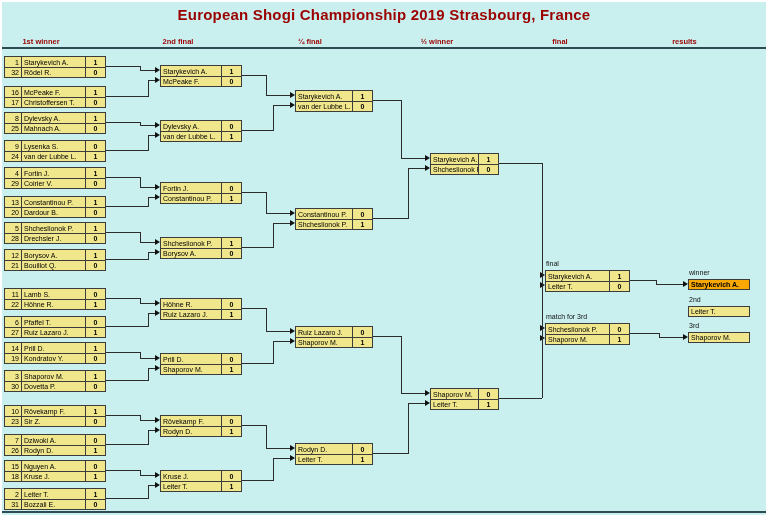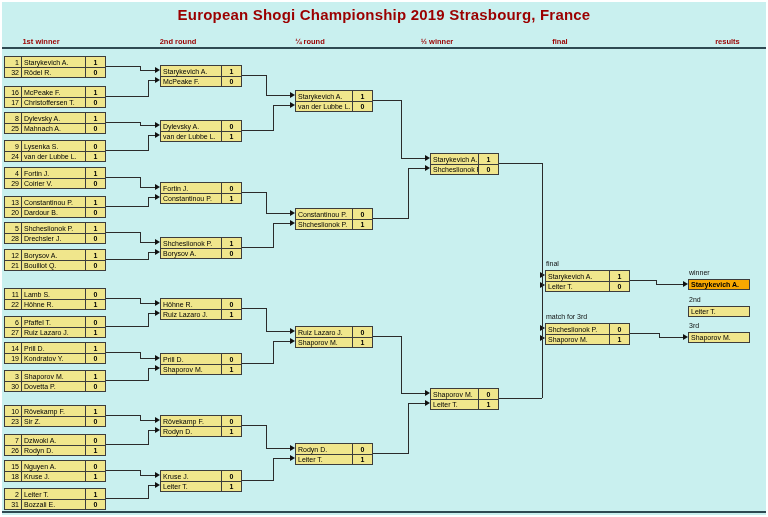--- a/index.html
+++ b/index.html
@@ -40,25 +40,25 @@
 </style>
 </head>
 <body>
 
 <div id="canvas"></div>
 <div id="title">European Shogi Championship 2019 Strasbourg, France</div>
 <div id="bracket">
     <div class="sep" style="top: 47px;"></div>
     <div class="sep" style="top: 511px;"></div>
     <div class="colhead" style="left: 41px;">1st winner</div>
-    <div class="colhead" style="left: 178px;">2nd round</div>
-    <div class="colhead" style="left: 310px;">¼ round</div>
+    <div class="colhead" style="left: 178px;">2nd final</div>
+    <div class="colhead" style="left: 310px;">¼ final</div>
     <div class="colhead" style="left: 437px;">½ winner</div>
     <div class="colhead" style="left: 560px;">final</div>
-    <div class="colhead" style="left: 723px; padding-left: 9px;">results</div>
+    <div class="colhead" style="left: 680px; padding-left: 9px;">results</div>
     <div class="match" style="left: 4px; top: 56px; width: 102px;">
       <div class="prow">
         <span class="cell seed" style="flex: 0 0 17px; width: 17px;">1</span>
         <span class="cell pname" style="">Starykevich A.</span>
         <span class="cell score" style="flex: 0 0 20px; width: 20px;">1</span>
       </div>
       <div class="prow">
         <span class="cell seed" style="flex: 0 0 17px; width: 17px;">32</span>
         <span class="cell pname" style="">Rödel R.</span>
         <span class="cell score" style="flex: 0 0 20px; width: 20px;">0</span>

